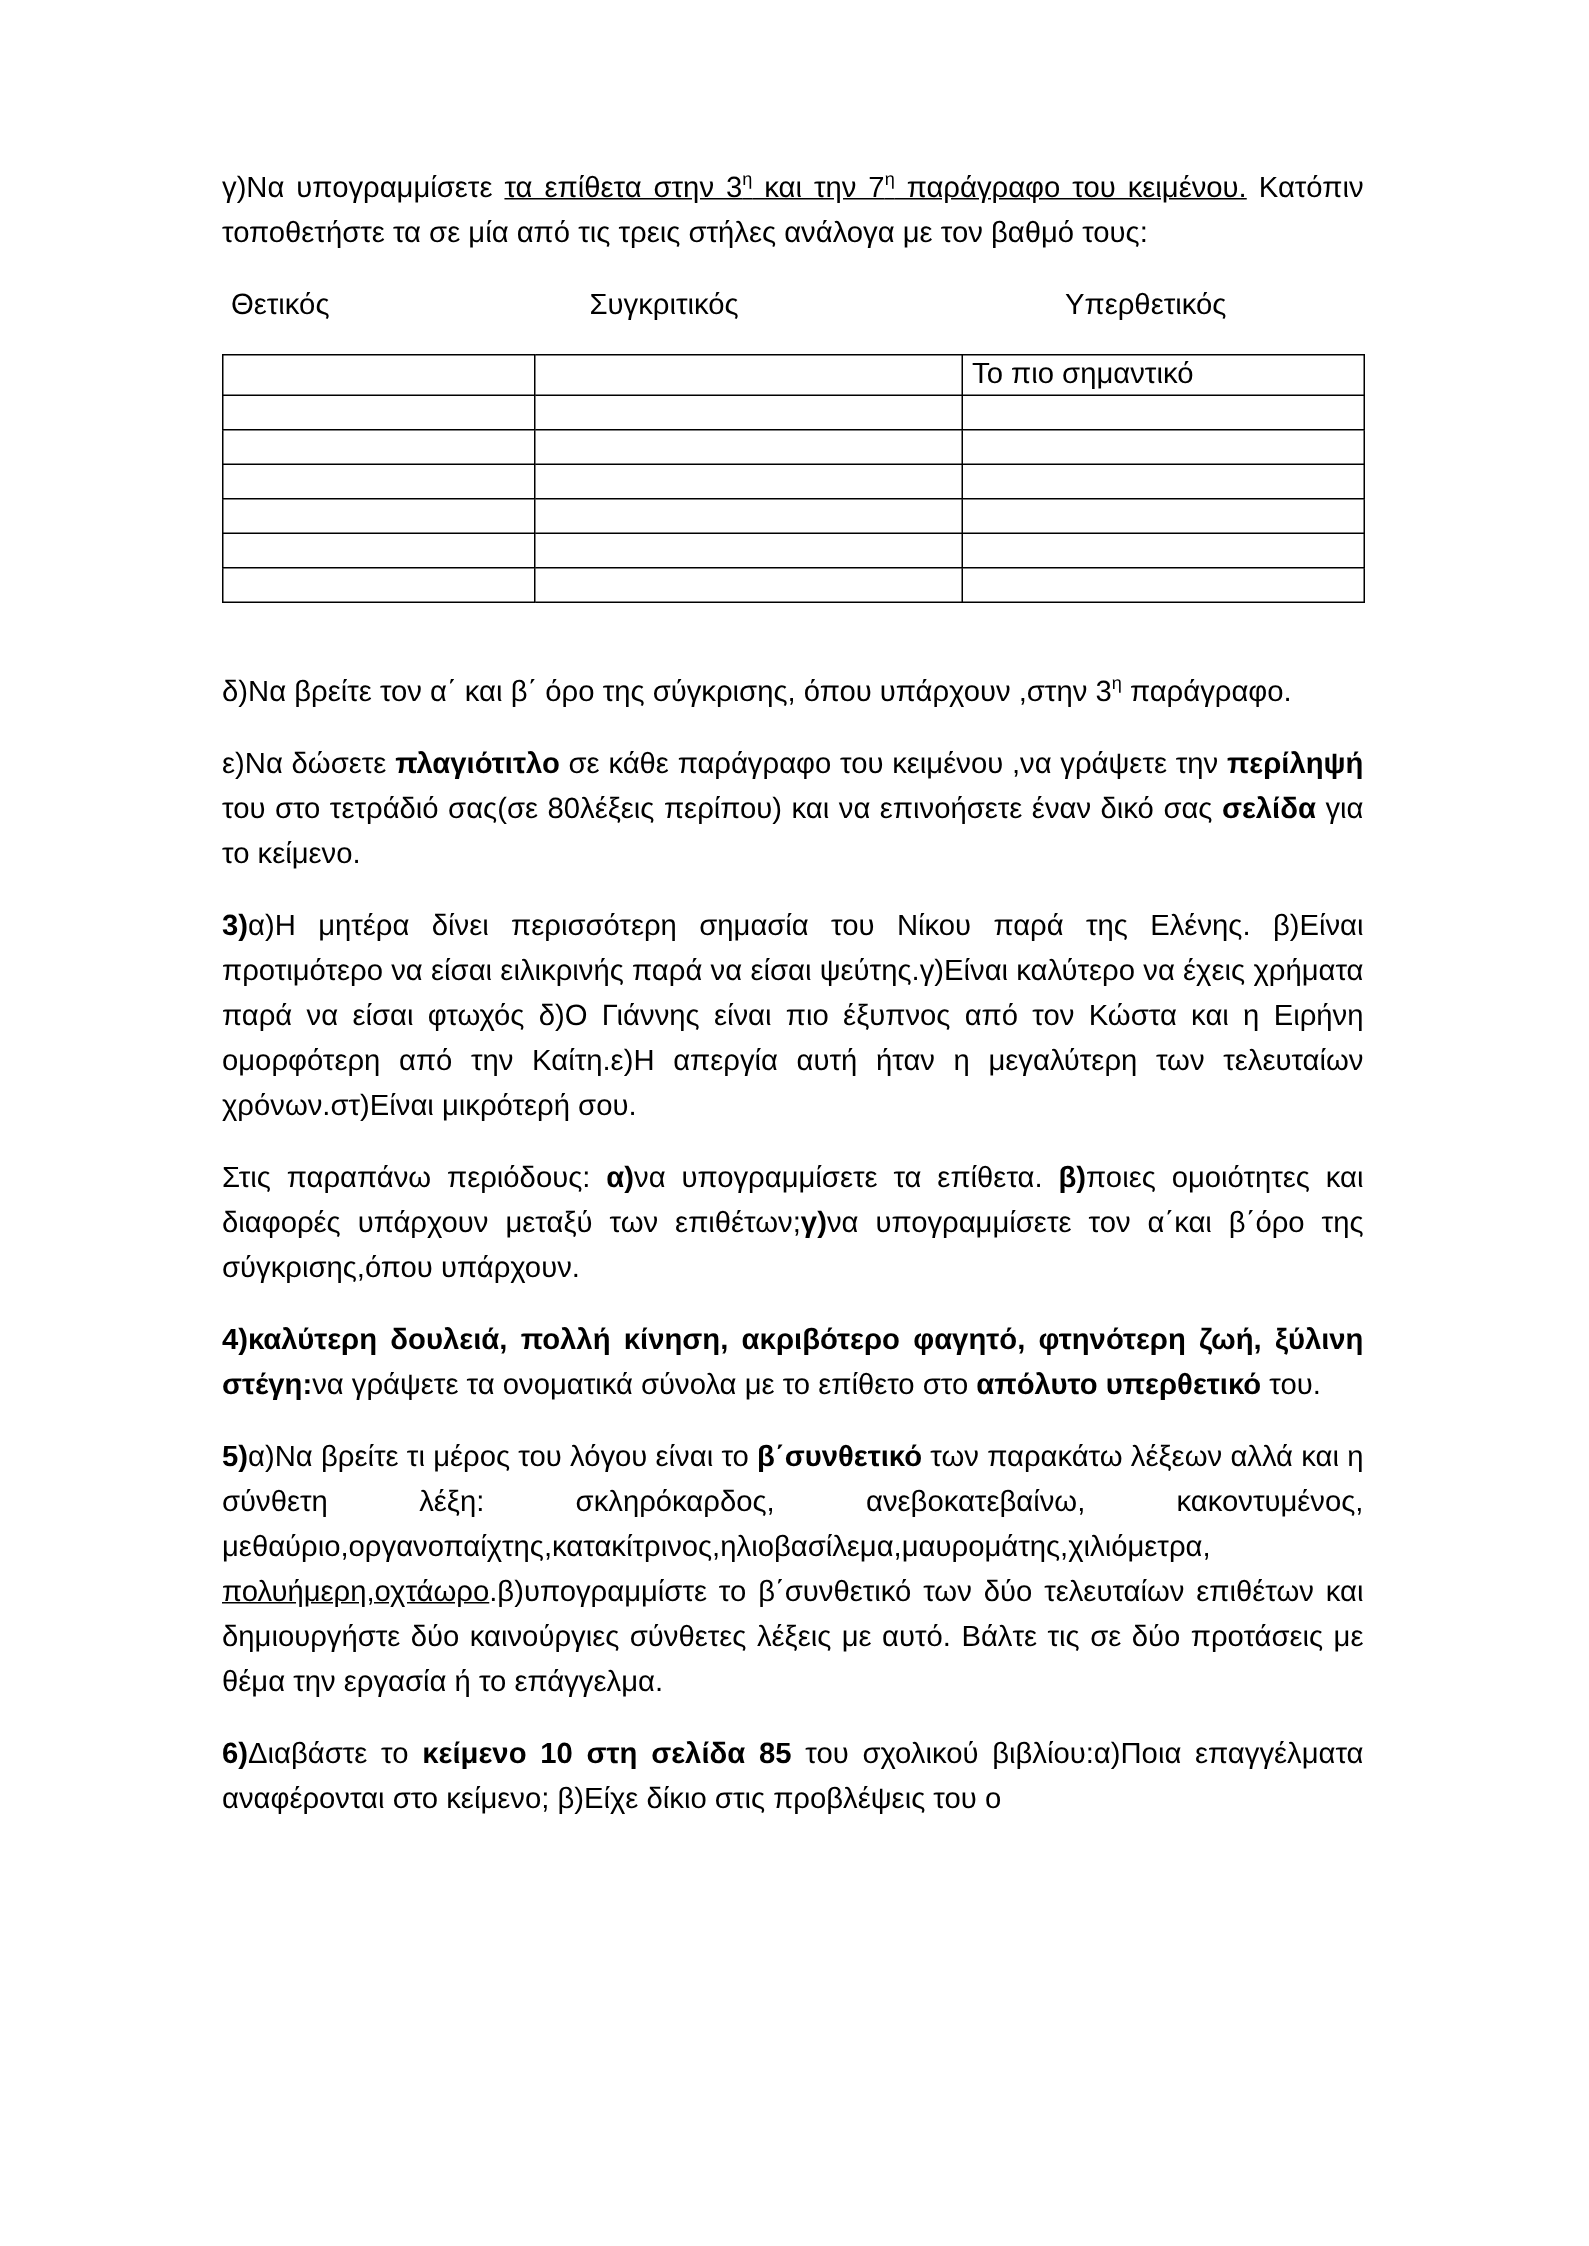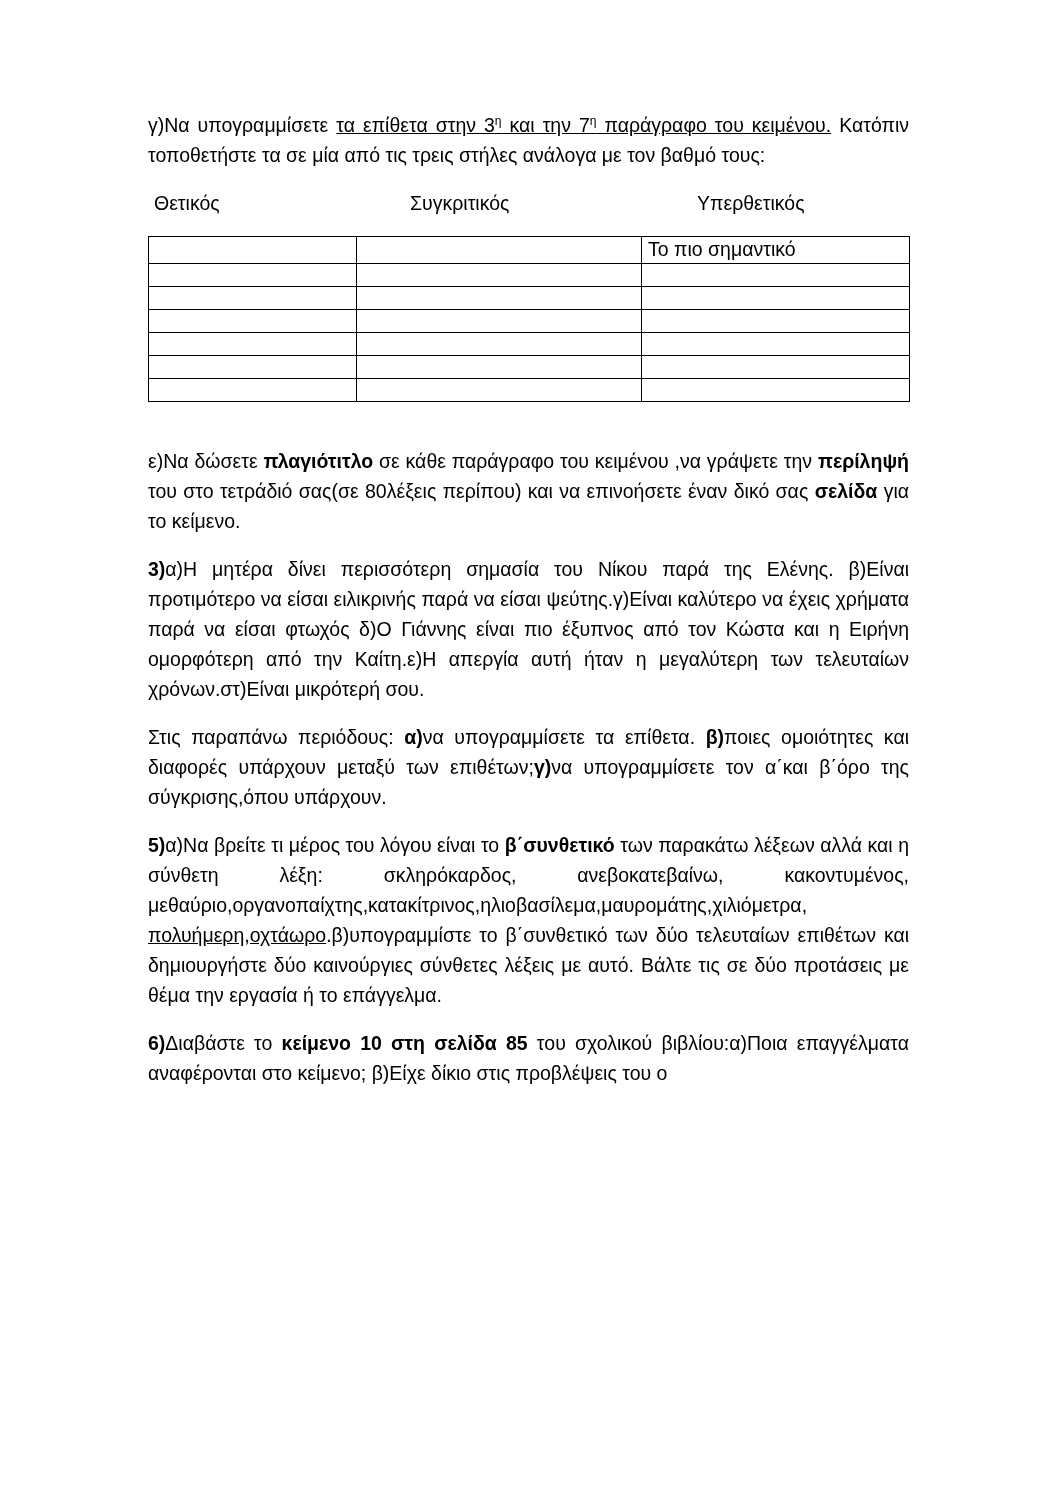--- a/index.html
+++ b/index.html
@@ -50,22 +50,22 @@
     margin: 10px 0 14px 0;
     font-size: 19.5px;
     line-height: 30px;
   }
   .col-heads span {
     position: absolute;
     top: 0;
     white-space: nowrap;
   }
   .ch-1 { left: 6px; }
-  .ch-2 { left: 262px; }
-  .ch-3 { left: 549px; }
+  .ch-2 { left: 245px; }
+  .ch-3 { left: 562px; }
 
   
   table.grid {
     border-collapse: collapse;
     width: 761px;
     table-layout: fixed;
     margin: 0 0 0 0;
     padding-left: 41px;
   }
   table.grid td {
@@ -141,27 +141,29 @@
         <tr>
           <td></td>
           <td></td>
           <td></td>
         </tr>
       </tbody>
     </table>
 
     <div class="spacer-after-table"></div>
 
+    <p class="para"><span>δ)Να βρείτε τον α΄ και β΄ όρο της σύγκρισης, όπου υπάρχουν ,στην 3</span><sup>η</sup><span> παράγραφο.</span></p>
 
     <p class="para"><span>ε)Να δώσετε </span><span class="b">πλαγιότιτλο</span><span> σε κάθε παράγραφο του κειμένου ,να γράψετε την </span><span class="b">περίληψή</span><span> του στο τετράδιό σας(σε 80λέξεις περίπου) και να επινοήσετε έναν δικό σας </span><span class="b">σελίδα</span><span> για το κείμενο.</span></p>
 
 
     <p class="para"><span class="b">3)</span><span>α)Η μητέρα  δίνει περισσότερη σημασία του Νίκου παρά της Ελένης. β)Είναι προτιμότερο να είσαι ειλικρινής παρά να είσαι ψεύτης.γ)Είναι  καλύτερο να έχεις χρήματα παρά να είσαι φτωχός δ)Ο Γιάννης είναι πιο έξυπνος από τον Κώστα και η Ειρήνη ομορφότερη από την Καίτη.ε)Η απεργία αυτή ήταν η μεγαλύτερη των τελευταίων χρόνων.στ)Είναι μικρότερή σου.</span></p>
 
     <p class="para"><span>Στις παραπάνω περιόδους: </span><span class="b">α)</span><span>να υπογραμμίσετε τα επίθετα. </span><span class="b">β)</span><span>ποιες ομοιότητες  και διαφορές υπάρχουν μεταξύ των επιθέτων;</span><span class="b">γ)</span><span>να υπογραμμίσετε τον α΄και β΄όρο της σύγκρισης,όπου υπάρχουν.</span></p>
 
+    <p class="para"><span class="b">4)καλύτερη δουλειά, πολλή κίνηση, ακριβότερο φαγητό, φτηνότερη ζωή, ξύλινη στέγη:</span><span>να γράψετε τα ονοματικά σύνολα με το επίθετο στο </span><span class="b">απόλυτο υπερθετικό</span><span> του.</span></p>
 
     <p class="para"><span class="b">5)</span><span>α)Να βρείτε τι μέρος του λόγου είναι το </span><span class="b">β΄συνθετικό</span><span> των παρακάτω λέξεων αλλά και η σύνθετη λέξη: σκληρόκαρδος, ανεβοκατεβαίνω, κακοντυμένος, μεθαύριο,οργανοπαίχτης,κατακίτρινος,ηλιοβασίλεμα,μαυρομάτης,χιλιόμετρα, </span><span class="u">πολυήμερη,οχτάωρο</span><span>.β)υπογραμμίστε το β΄συνθετικό των δύο   τελευταίων επιθέτων και δημιουργήστε δύο καινούργιες σύνθετες λέξεις  με αυτό. Βάλτε τις σε δύο προτάσεις με θέμα την εργασία ή το επάγγελμα.</span></p>
 
     <p class="para"><span class="b">6)</span><span>Διαβάστε το </span><span class="b">κείμενο 10 στη σελίδα 85</span><span> του σχολικού βιβλίου:α)Ποια επαγγέλματα αναφέρονται στο κείμενο; β)Είχε δίκιο στις προβλέψεις του ο</span></p>
 
   </div>
 </div>
 
 </body></html>

